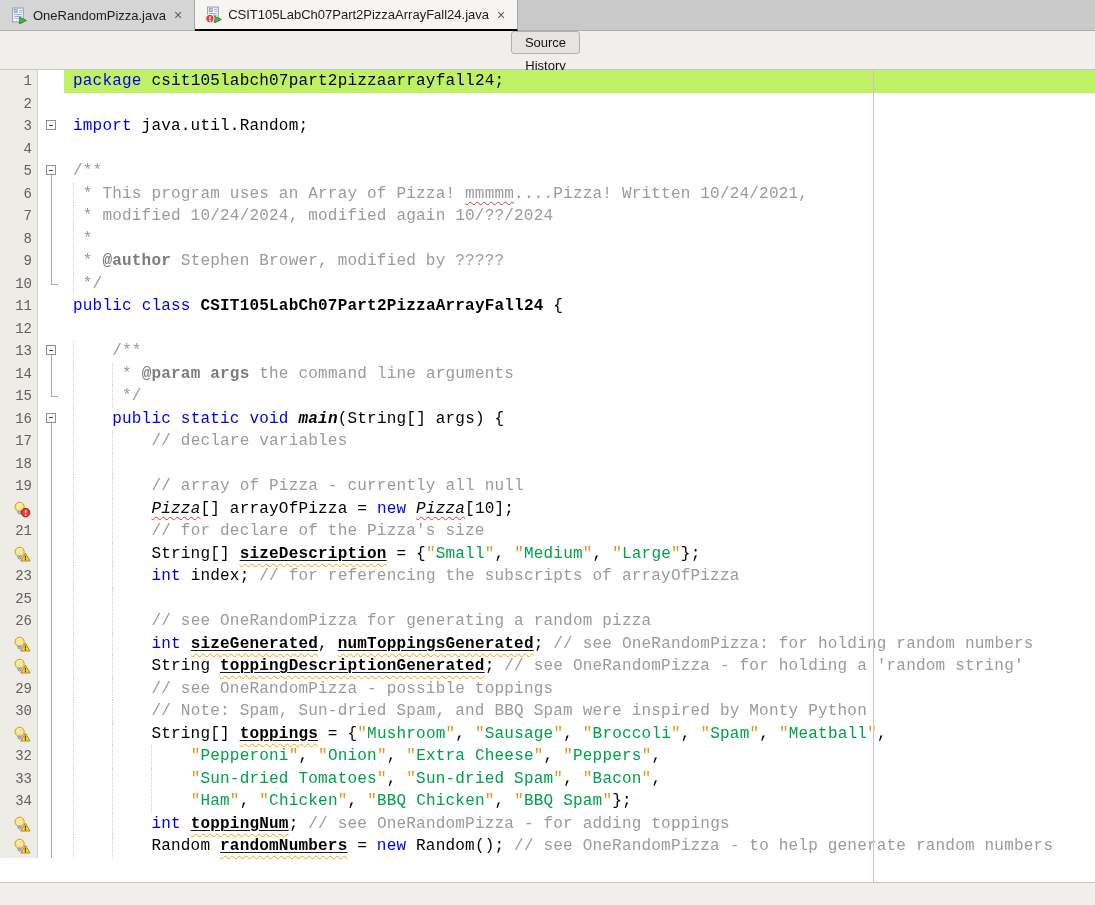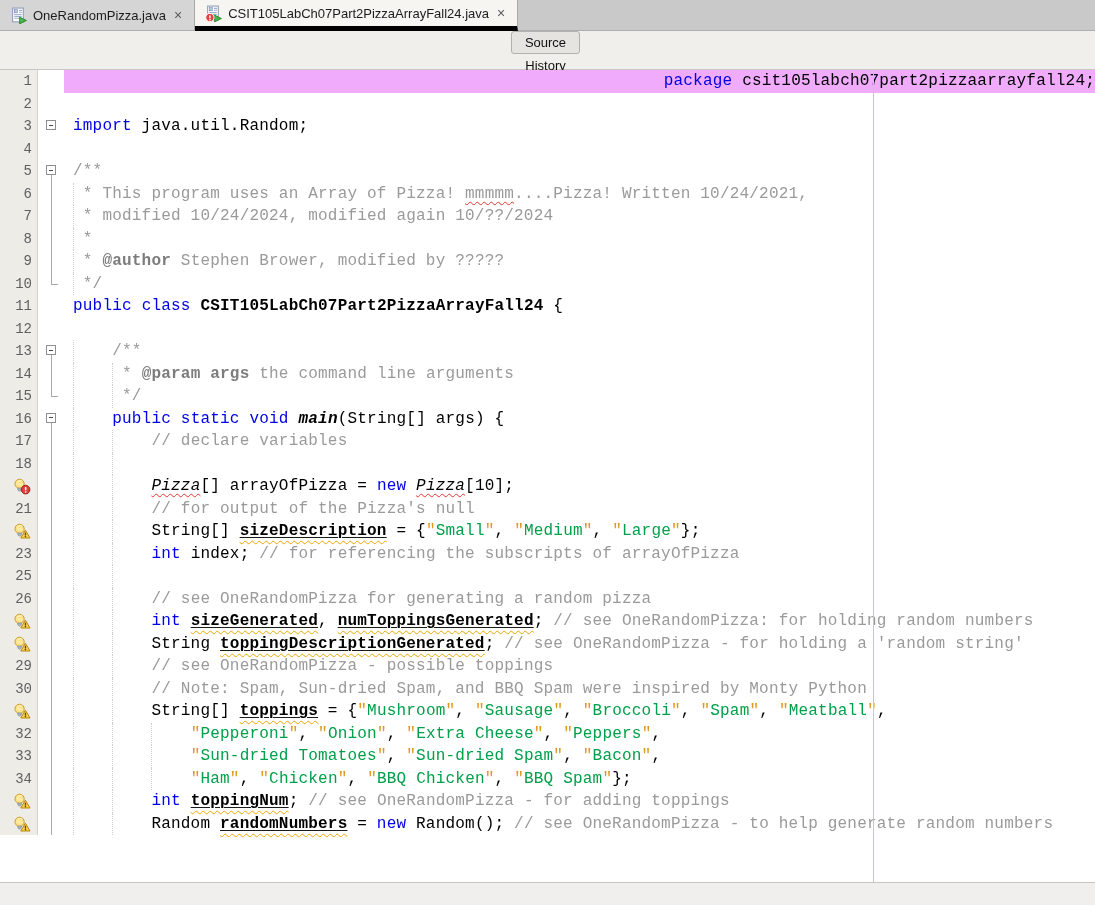--- a/index.html
+++ b/index.html
@@ -4,21 +4,21 @@
 <style>
   html,body{margin:0;padding:0;background:#e9e9e9;}
   .app{width:1095px;height:905px;overflow:hidden;position:relative;background:#fff;
        font-family:"Liberation Sans","DejaVu Sans",sans-serif;}
 
   
   .tabbar{height:30px;background:#c9c9c9;display:flex;align-items:stretch;
           border-bottom:1px solid #aeaeae;}
   .tab{display:flex;align-items:center;gap:6px;padding:8px 10px;font-size:13px;color:#1c1c1c;
        background:#d5d5d5;border-right:1px solid #a8a8a8;cursor:default;white-space:nowrap;}
-  .tab.active{background:#f7f5f2;border-bottom:5px solid #000000;margin-bottom:-1px;}
+  .tab.active{background:#f7f5f2;border-bottom:2px solid #000000;margin-bottom:-1px;}
   .tabclose{color:#5a5a5a;font-size:14px;padding:0 2px;line-height:1;}
   .tabicon{display:flex;align-items:center;}
 
   
   .toolbar{height:38px;background:#f1efec;display:flex;align-items:center;padding:0 8px;
            border-bottom:1px solid #c9c7c2;flex-direction:column;}
   .viewbtn{font-size:13px;color:#111;padding:3px 13px;margin-right:4px;background:none;
            border:1px solid transparent;border-radius:3px;font-family:inherit;}
   .viewbtn.sel{background:#e6e4e1;border-color:#b3b1ad;}
   .tbsep{width:1px;height:22px;background:#c6c4c0;margin:0 6px;display:inline-block;}
@@ -38,21 +38,21 @@
   .fbox{position:absolute;left:8px;top:5px;width:10px;height:10px;background:#fff;
         border:1px solid #8f8f8f;box-sizing:border-box;}
   .fbox::after{content:"";position:absolute;left:2px;right:2px;top:3.5px;height:1px;background:#4a4a4a;}
   .fv{position:absolute;left:13px;top:0;bottom:0;width:1px;background:#a9a9a9;}
   .ftail{position:absolute;left:13px;top:15px;bottom:0;width:1px;background:#a9a9a9;}
   .fendv{position:absolute;left:13px;top:0;height:12px;width:1px;background:#a9a9a9;}
   .fendh{position:absolute;left:13px;top:11px;width:7px;height:1px;background:#a9a9a9;}
   .code{flex:1;white-space:pre;position:relative;padding-left:9px;
         font-family:"Liberation Mono","DejaVu Sans Mono",monospace;
         font-size:16px;line-height:22.5px;letter-spacing:0.2px;color:#000;}
-  .line.hl .code{background:#f0abfc;text-align:right;}
+  .line.hl .code{background:#bef264;}
   .guide{position:absolute;top:0;bottom:0;width:0;border-left:1px dotted #cfcfcf;}
 
   
   .tk{color:#0000e6;}
   .tp{color:#000;}
   .tc{color:#9a9a9a;}
   .tt{color:#7c7c7c;font-weight:bold;}
   .tb{color:#7c7c7c;font-weight:bold;}
   .ty{color:#9a9a9a;text-decoration:underline wavy #e0382e 1px;text-underline-offset:3px;}
   .te{color:#000;font-style:italic;text-decoration:underline wavy #e0382e 1px;text-underline-offset:3px;}
@@ -367,20 +367,29 @@
           <span class="gut">
             <span class="lnum">18</span>
           </span>
           <span class="fold">
             <span class="fv"></span>
           </span>
           <span class="code"><i class="guide" style="left: 9px;"></i><i class="guide" style="left: 48.2px;"></i>&nbsp;</span>
         </div>
         <div class="line">
           <span class="gut">
+            <span class="lnum">19</span>
+          </span>
+          <span class="fold">
+            <span class="fv"></span>
+          </span>
+          <span class="code"><i class="guide" style="left: 9px;"></i><i class="guide" style="left: 48.2px;"></i><span class="tp">        </span><span class="tc">// array of Pizza - currently all null</span></span>
+        </div>
+        <div class="line">
+          <span class="gut">
             <span class="glyph"><svg width="19" height="18" viewBox="0 0 19 18">
                 <circle cx="7.6" cy="6.8" r="4.6" fill="#ffe48c" stroke="#c99b2e"></circle>
                 <path d="M5.8 11h3.6v1.3a1.8 1.8 0 0 1-3.6 0z" fill="#aab6bf" stroke="#7b8790" stroke-width=".6"></path>
                 <path d="M5.2 4.6l4.8-1.4M5 6.6l5.4.9" stroke="#fff6cf" stroke-width=".8" fill="none"></path>
                 <circle cx="13.6" cy="12.6" r="4.3" fill="#e2403a" stroke="#9e201c"></circle>
                 <rect x="12.9" y="10" width="1.5" height="3.5" rx=".7" fill="#fff"></rect>
                 <circle cx="13.65" cy="15" r=".85" fill="#fff"></circle>
               </svg></span>
           </span>
           <span class="fold">
@@ -388,21 +397,21 @@
           </span>
           <span class="code"><i class="guide" style="left: 9px;"></i><i class="guide" style="left: 48.2px;"></i><span class="tp">        </span><span class="te">Pizza</span><span class="tp">[] arrayOfPizza = </span><span class="tk">new</span><span class="tp"> </span><span class="te">Pizza</span><span class="tp">[10];</span></span>
         </div>
         <div class="line">
           <span class="gut">
             <span class="lnum">21</span>
           </span>
           <span class="fold">
             <span class="fv"></span>
           </span>
-          <span class="code"><i class="guide" style="left: 9px;"></i><i class="guide" style="left: 48.2px;"></i><span class="tp">        </span><span class="tc">// for output of the Pizza's null</span></span>
+          <span class="code"><i class="guide" style="left: 9px;"></i><i class="guide" style="left: 48.2px;"></i><span class="tp">        </span><span class="tc">// for declare of the Pizza's size</span></span>
         </div>
         <div class="line">
           <span class="gut">
             <span class="glyph"><svg width="19" height="18" viewBox="0 0 19 18">
                 <circle cx="7.6" cy="6.8" r="4.6" fill="#ffe48c" stroke="#c99b2e"></circle>
                 <path d="M5.8 11h3.6v1.3a1.8 1.8 0 0 1-3.6 0z" fill="#aab6bf" stroke="#7b8790" stroke-width=".6"></path>
                 <path d="M5.2 4.6l4.8-1.4M5 6.6l5.4.9" stroke="#fff6cf" stroke-width=".8" fill="none"></path>
                 <path d="M13.4 8.2l4.6 7.8h-9.2z" fill="#ffd24d" stroke="#b8860b"></path>
                 <rect x="12.8" y="10.7" width="1.3" height="2.8" fill="#5a4500"></rect>
                 <circle cx="13.45" cy="14.6" r=".8" fill="#5a4500"></circle>

